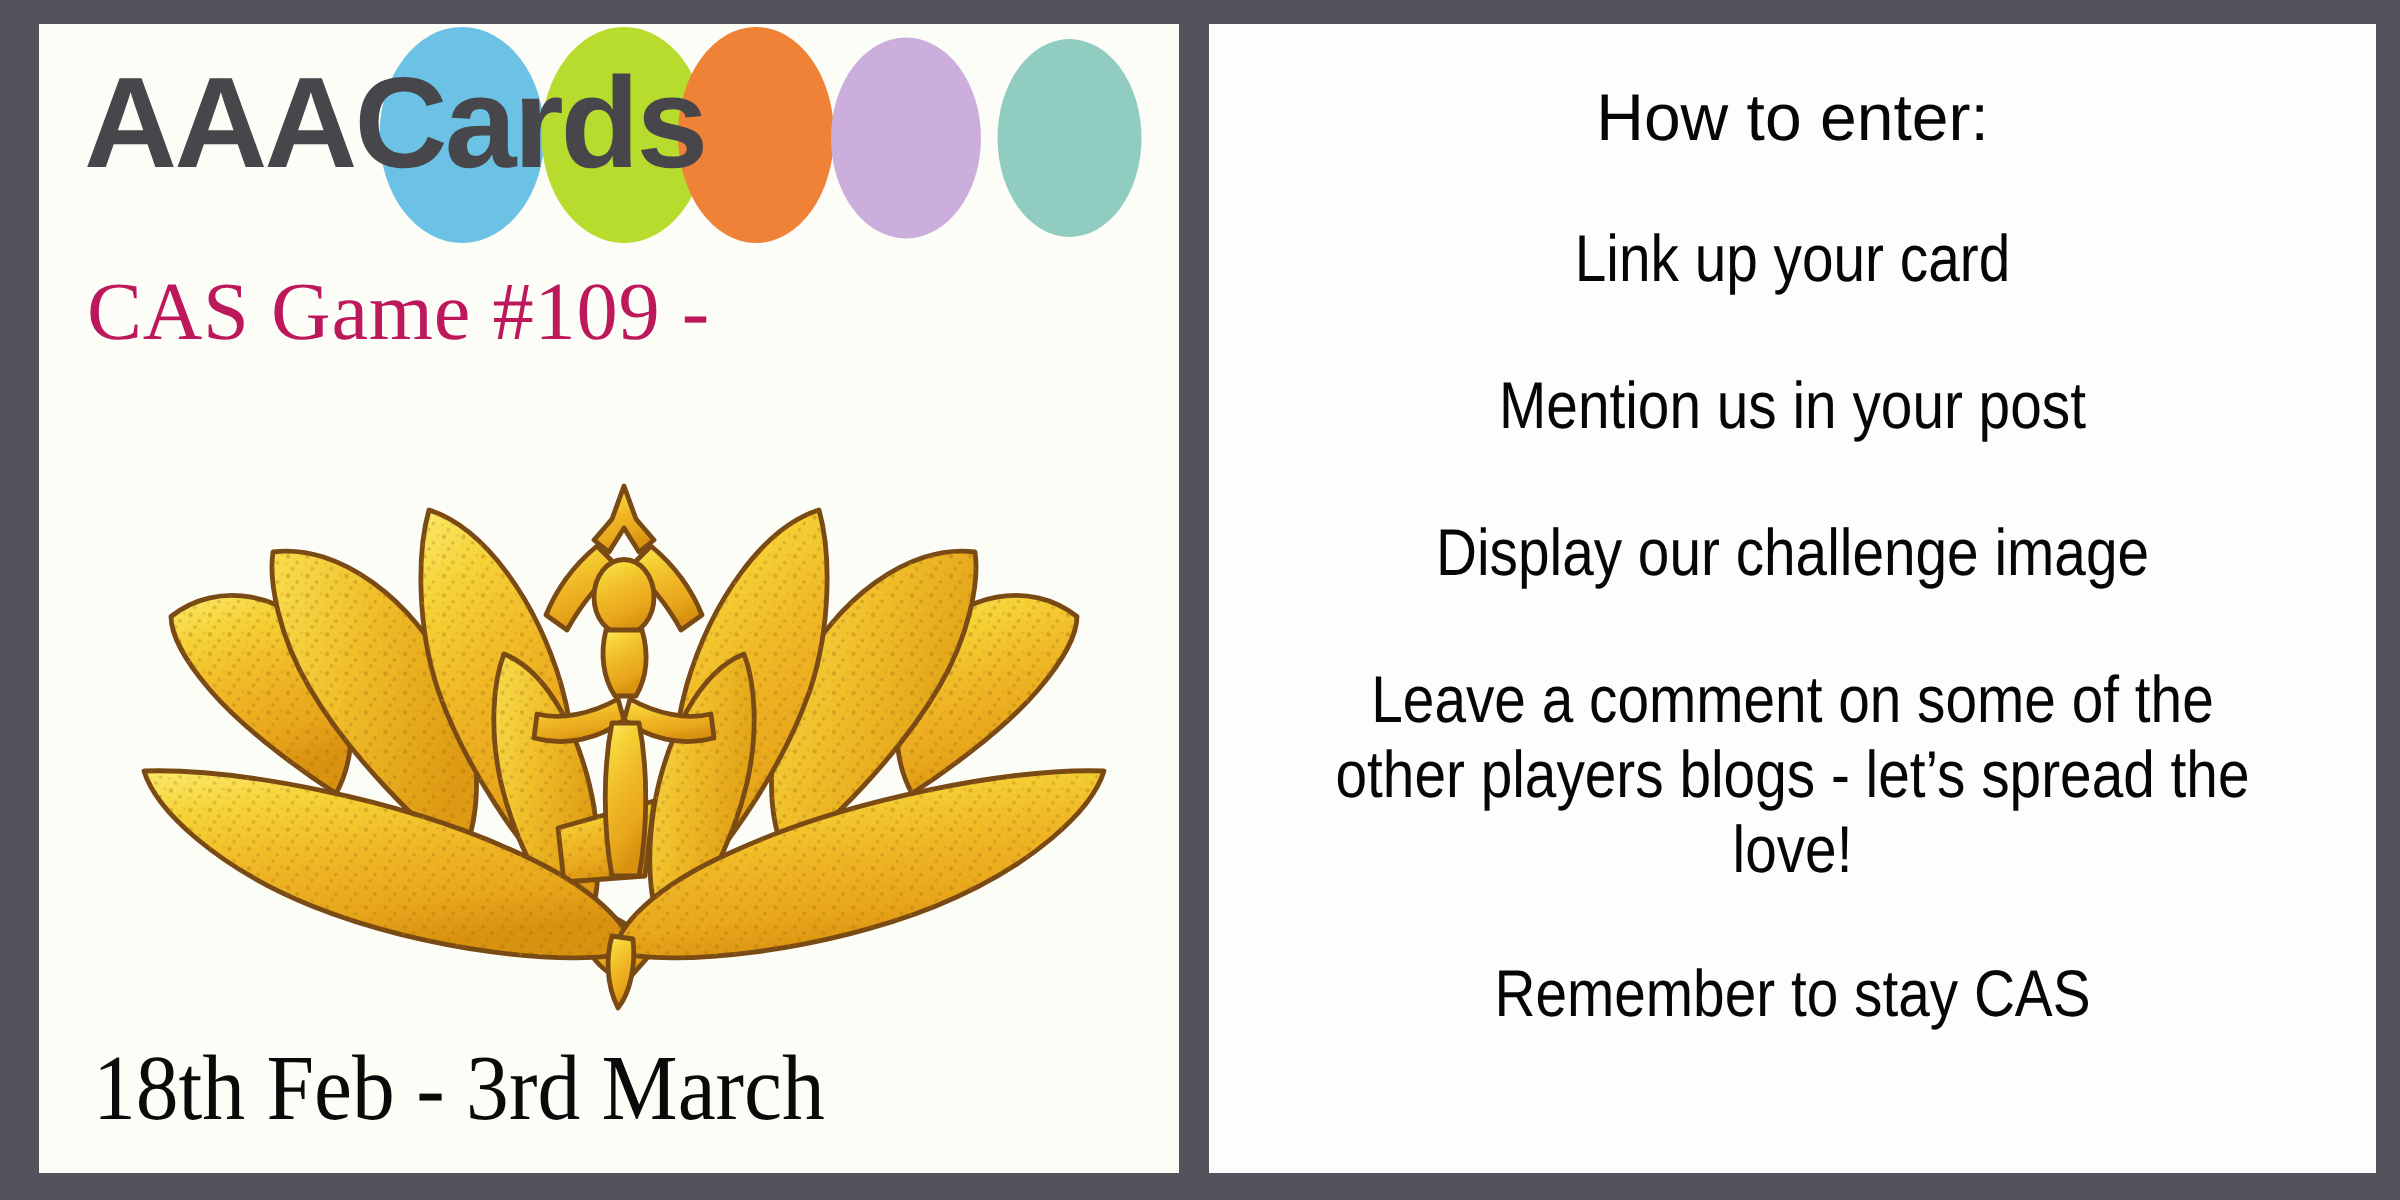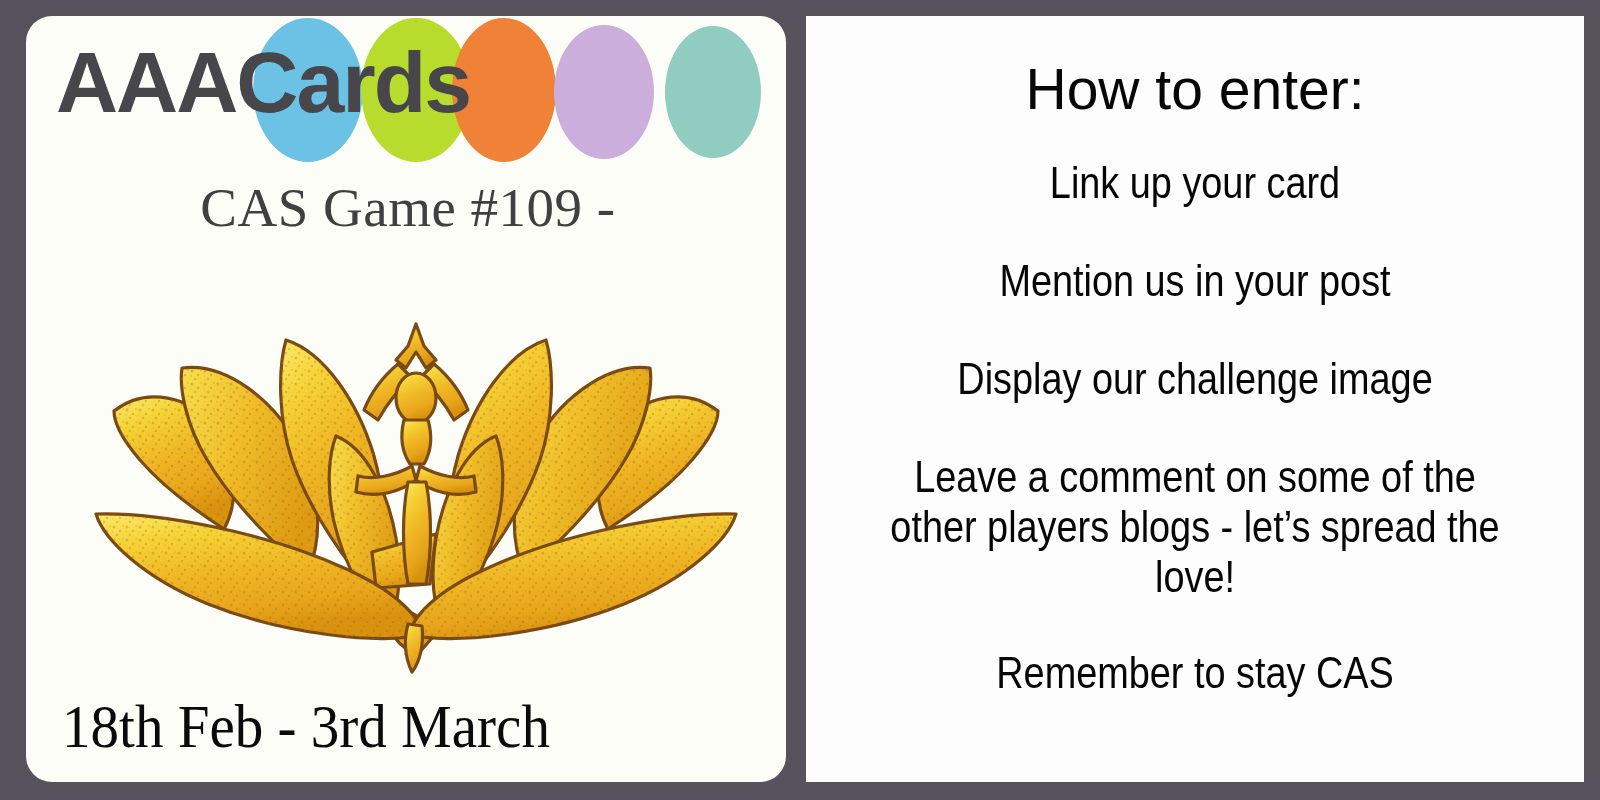--- a/index.html
+++ b/index.html
@@ -18,21 +18,20 @@
 
   
   .left-card {
     position: absolute;
     left: 26px;
     top: 16px;
     width: 760px;
     height: 766px;
     background: #fdfdf8;
     overflow: hidden;
-    border-radius: 26px;
   }
 
   
   .logo {
     position: absolute;
     left: 0px;
     top: 0px;
     width: 760px;
     height: 148px;
   }
@@ -60,23 +59,22 @@
 
   
   .card-title {
     position: absolute;
     left: 32px;
     top: 154px;
     width: 700px;
     font-family: "Liberation Serif", "DejaVu Serif", serif;
     font-size: 55px;
     line-height: 75px;
-    color: #404040;
+    color: #be185d;
     letter-spacing: 0.5px;
-    text-align: center;
   }
   .card-title div { white-space: nowrap; }
 
   
   .lotus-wrap {
     position: absolute;
     left: 60px;
     top: 300px;
     width: 660px;
     height: 365px;
@@ -108,25 +106,25 @@
     background: #fdfdfd;
     overflow: hidden;
     display: flex;
     flex-direction: column;
     align-items: center;
     padding-top: 24px;
     box-sizing: border-box;
   }
   .enter-heading {
     font-family: "Liberation Sans", sans-serif;
-    font-size: 57px;
+    font-size: 44px;
     line-height: 70px;
     color: #060606;
     text-align: center;
-    margin: 14px 0 34px 0;
+    margin: 4px 0 34px 0;
     font-weight: normal;
   }
   .enter-step {
     font-family: "Liberation Sans", sans-serif;
     font-size: 44px;
     line-height: 50px;
     color: #060606;
     text-align: center;
     width: 740px;
     transform: scaleX(0.86);

